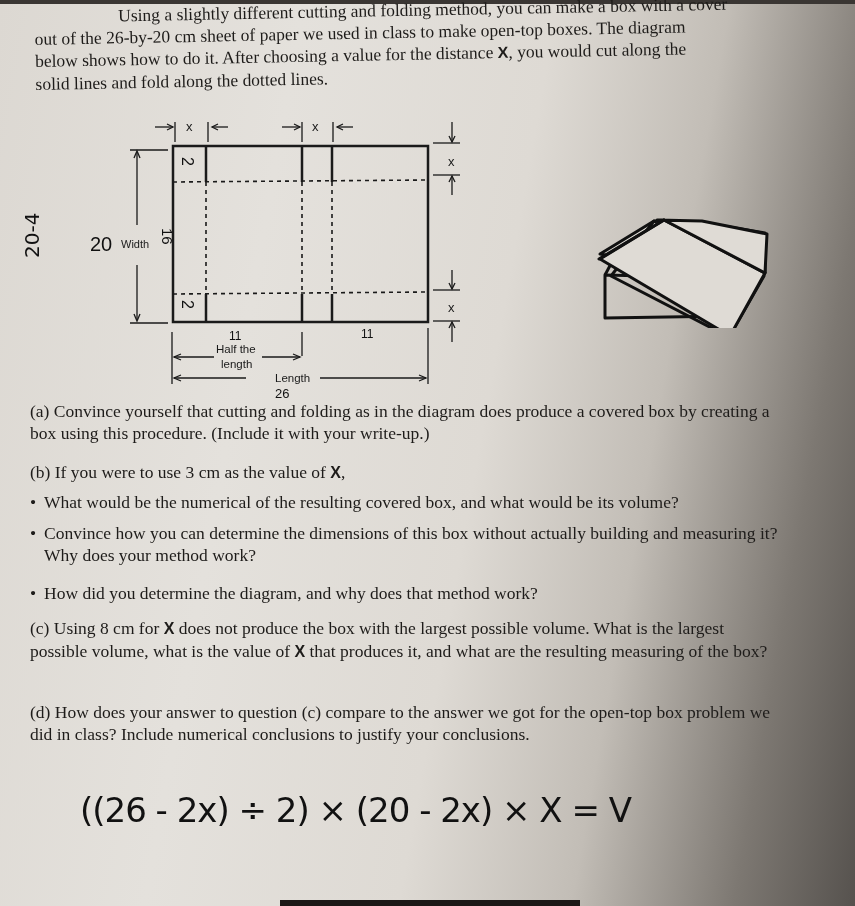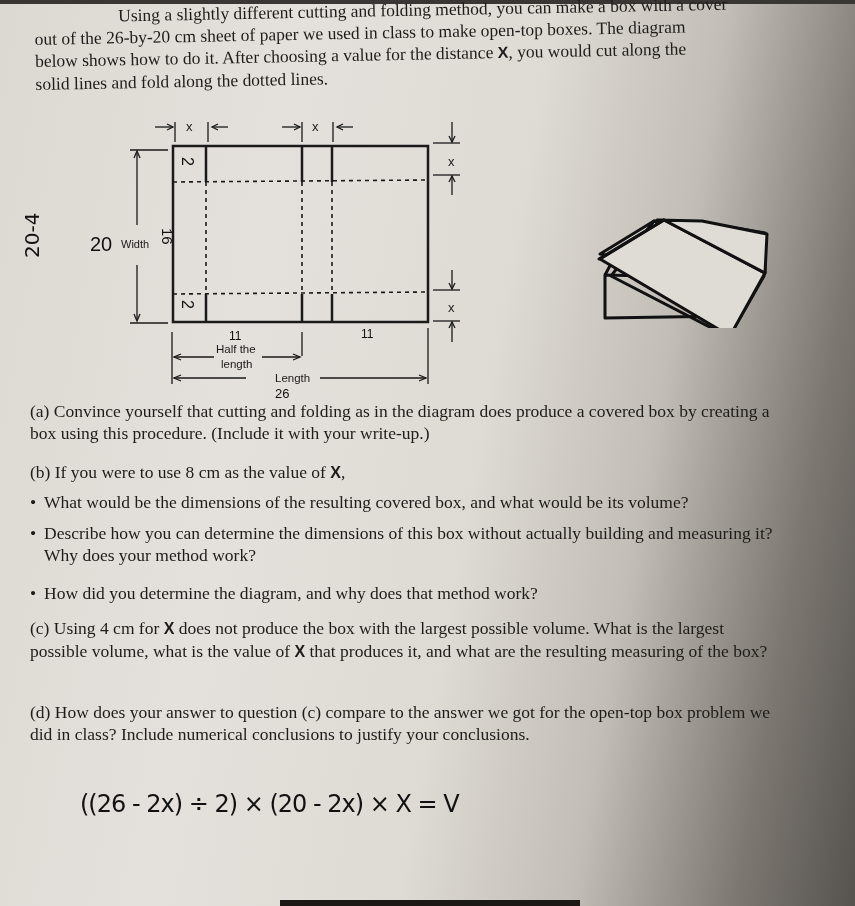--- a/index.html
+++ b/index.html
@@ -144,37 +144,37 @@
   <g stroke="#111" stroke-width="3" fill="#dfdbd5" stroke-linejoin="round">
     <polygon points="664,220 765,273 730,336 600,259"></polygon>
     <polygon points="664,220 599,259"></polygon>
     <polygon points="657,220 702,221 767,234 765,273 664,220"></polygon>
   </g>
 </svg>
 
 <div class="para q" style="top:400px;font-family:Liberation Serif, serif;">(a) Convince yourself that cutting and folding as in the diagram does produce a covered box by creating a box using this procedure. (Include it with your write-up.)</div>
 
 <div class="para q" style="top:461px;">
-  <span>(b) If you were to use 8 cm as the value of </span><span class="bx">X</span><span>,</span>
+  <span>(b) If you were to use 3 cm as the value of </span><span class="bx">X</span><span>,</span>
 </div>
 
 <div class="bullet" style="top:491px;">
   <span class="dot">•</span>
-  <span class="txt">What would be the dimensions of the resulting covered box, and what would be its volume?</span>
+  <span class="txt">What would be the numerical of the resulting covered box, and what would be its volume?</span>
 </div>
 <div class="bullet" style="top:522px;">
   <span class="dot">•</span>
-  <span class="txt">Describe how you can determine the dimensions of this box without actually building and measuring it? Why does your method work?</span>
+  <span class="txt">Convince how you can determine the dimensions of this box without actually building and measuring it? Why does your method work?</span>
 </div>
 <div class="bullet" style="top:582px;">
   <span class="dot">•</span>
   <span class="txt">How did you determine the diagram, and why does that method work?</span>
 </div>
 
 <div class="para q" style="top:617px; width:750px;">
-  <span>(c) Using 4 cm for </span><span class="bx">X</span><span> does not produce the box with the largest possible volume. What is the largest possible volume, what is the value of </span><span class="bx">X</span><span> that produces it, and what are the resulting measuring of the box?</span>
+  <span>(c) Using 8 cm for </span><span class="bx">X</span><span> does not produce the box with the largest possible volume. What is the largest possible volume, what is the value of </span><span class="bx">X</span><span> that produces it, and what are the resulting measuring of the box?</span>
 </div>
 
 <div class="para q" style="top:701px; width:760px;">(d) How does your answer to question (c) compare to the answer we got for the open-top box problem we did in class? Include numerical conclusions to justify your conclusions.</div>
 
-<div class="hand" style="left:80px; top:790px; font-size:24px; letter-spacing:-1px;">((26 - 2x) ÷ 2) × (20 - 2x) × X = V</div>
+<div class="hand" style="left:80px; top:790px; font-size:34px; letter-spacing:-1px;">((26 - 2x) ÷ 2) × (20 - 2x) × X = V</div>
 
 <div class="bottombar"></div>
 
 </body></html>

